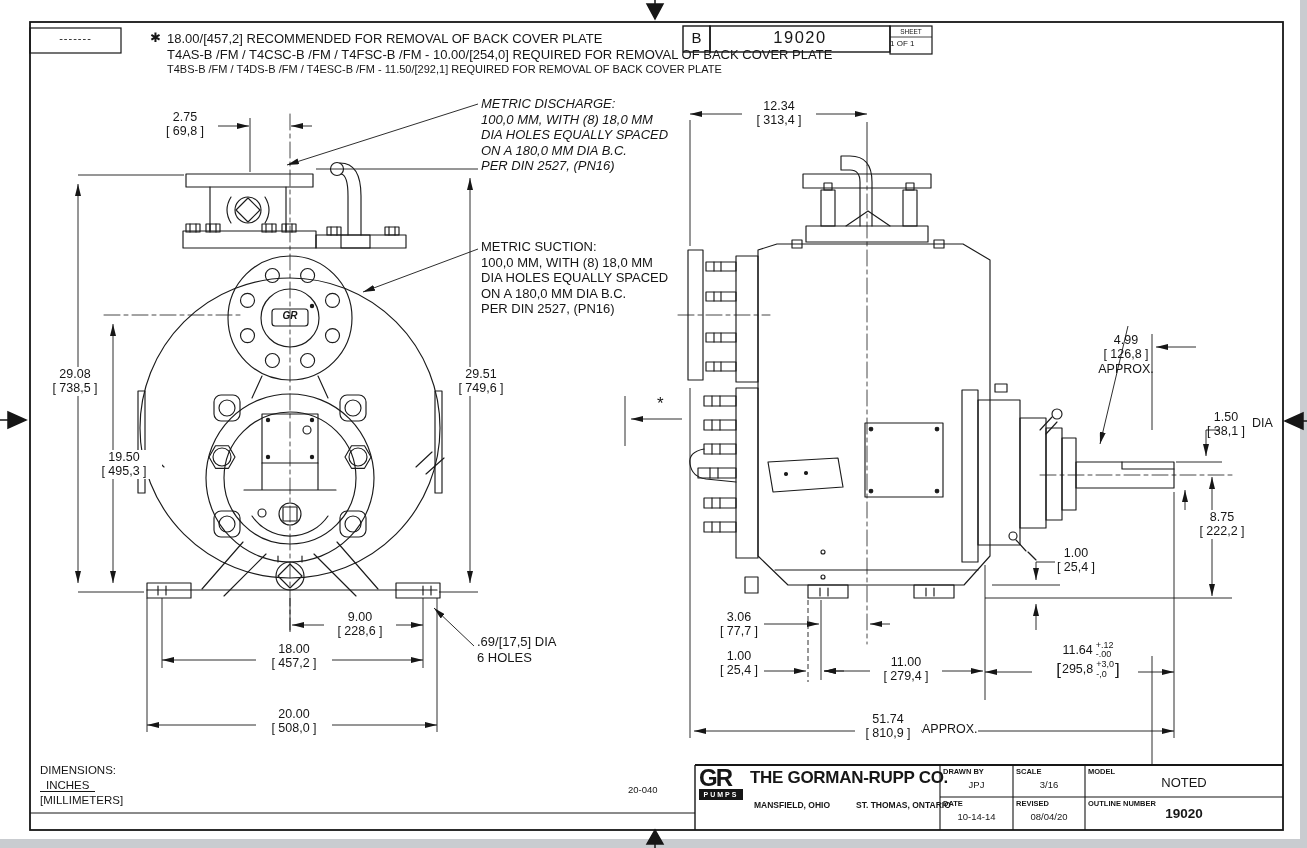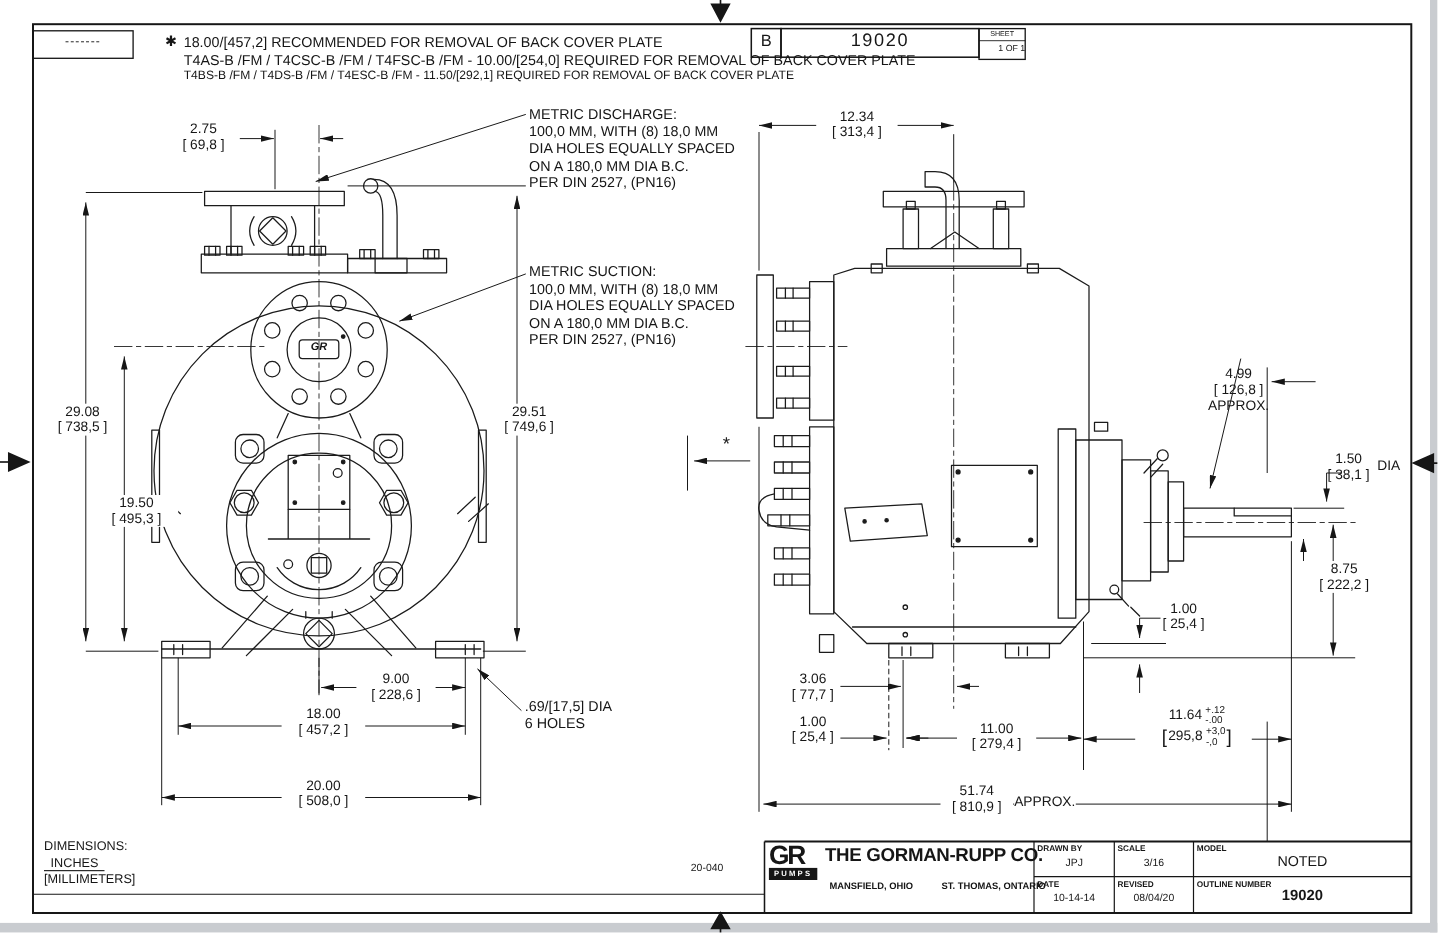--- a/index.html
+++ b/index.html
@@ -306,28 +306,28 @@
     <path d="M695,765 V830" stroke-width="1.4"></path>
     <path d="M940,765 V830 M1013,765 V830 M1085,765 V830" stroke-width="1.1"></path>
     <path d="M940,797 H1283" stroke-width="1.1"></path>
   </g>
 </svg>
 
 <div class="t" style="left:30px;top:32px;width:91px;text-align:center;font-size:11px;letter-spacing:1px;">-------</div>
 <div class="t" style="left:683px;top:29px;width:27px;text-align:center;font-size:15px;">B</div>
 <div class="t" style="left:710px;top:28px;width:180px;text-align:center;font-size:16.5px;letter-spacing:1.5px;">19020</div>
 <div class="t" style="left:890px;top:28px;width:42px;text-align:center;font-size:6.5px;">SHEET</div>
-<div class="t" style="left:890px;top:39px;width:42px;text-align:right;font-size:8px;">1 OF 1</div>
+<div class="t" style="left:890px;top:39px;width:42px;text-align:left;font-size:8px;">1 OF 1</div>
 
 <div class="t" style="left:150px;top:30px;font-size:13px;">✱</div>
 <div class="t" style="left:167px;top:31px;font-size:13px;">18.00/[457,2] RECOMMENDED FOR REMOVAL OF BACK COVER PLATE</div>
 <div class="t" style="left:167px;top:47px;font-size:13px;">T4AS-B /FM / T4CSC-B /FM / T4FSC-B /FM - 10.00/[254,0] REQUIRED FOR REMOVAL OF BACK COVER PLATE</div>
 <div class="t" style="left:167px;top:63px;font-size:11px;">T4BS-B /FM / T4DS-B /FM / T4ESC-B /FM - 11.50/[292,1] REQUIRED FOR REMOVAL OF BACK COVER PLATE</div>
 
-<div class="callout" style="left:481px;top:96px;">
+<div class="callout" style="left:481px;top:96px;font-style:italic;">
   <span>METRIC DISCHARGE:</span>
       <span>100,0 MM, WITH (8) 18,0 MM</span>
   <span>DIA HOLES EQUALLY SPACED</span>
       <span>ON A 180,0 MM DIA B.C.</span>
   <span>PER DIN 2527, (PN16)</span>
 </div>
 <div class="callout" style="left:481px;top:239px;">
   <span>METRIC SUCTION:</span>
       <span>100,0 MM, WITH (8) 18,0 MM</span>
   <span>DIA HOLES EQUALLY SPACED</span>

